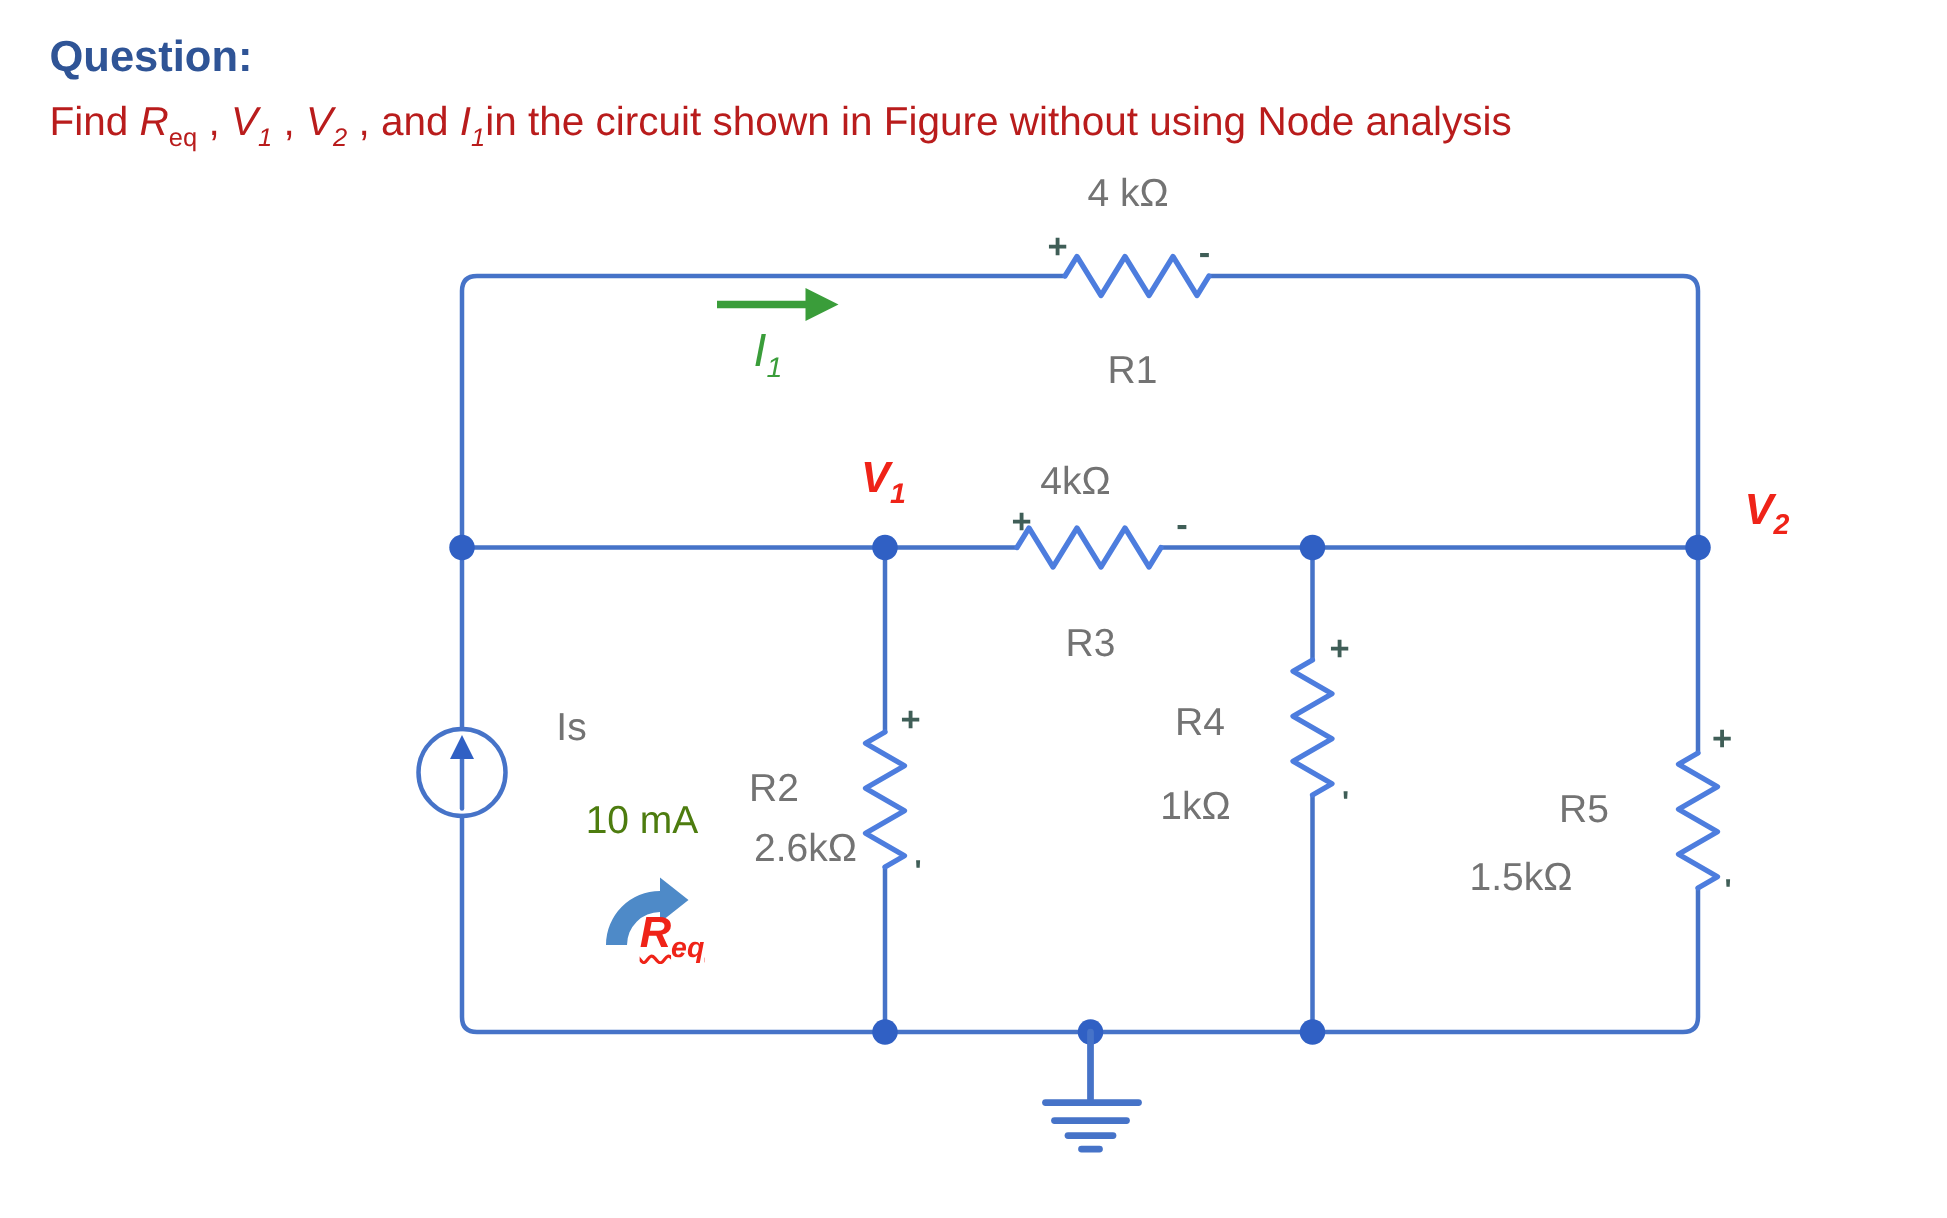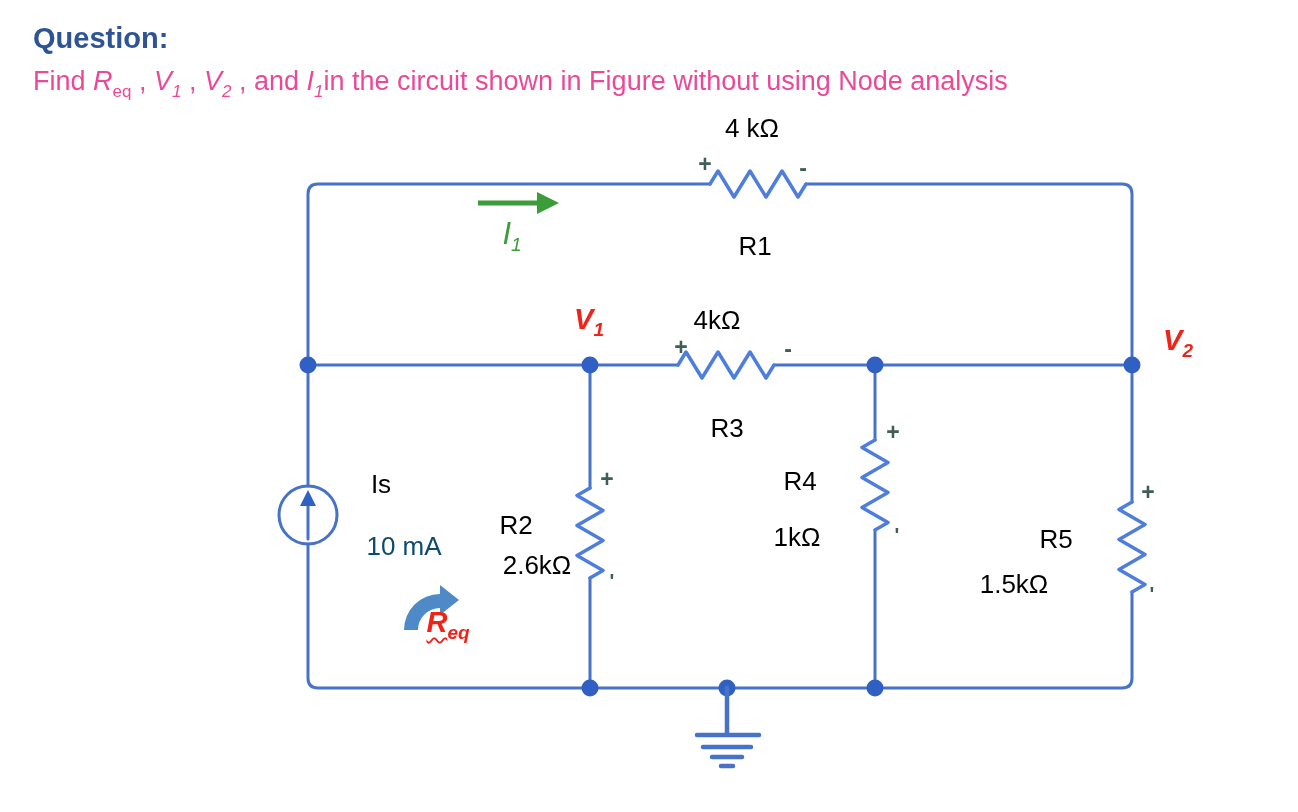--- a/index.html
+++ b/index.html
@@ -1,35 +1,35 @@
 <!DOCTYPE html>
 <html style="--c-headline: #2f5496; --c-wire: #4673c8; --c-resistor: #4d7dde; --c-dot: #3060c4; --c-current: #3a9d3a; --c-mark: #ef2318; --c-sign: #3f5e57; --c-curved-arrow: #4e8ac8;"><head>
 <meta charset="utf-8">
 <style>
   html,body{margin:0;padding:0;background:#fff;}
   .page{position:relative;width:1298px;height:812px;background:#ffffff;
         font-family:"Liberation Sans",sans-serif;overflow:hidden;}
   .heading{position:absolute;left:33px;top:22px;font-size:29px;font-weight:700;
            color:var(--c-headline,#2f5496);}
-  .qline{position:absolute;left:33px;top:66px;font-size:27px;color:#ec4899;white-space:pre;text-align:center;}
+  .qline{position:absolute;left:33px;top:66px;font-size:27px;color:#b91c1c;white-space:pre;text-align:center;}
   .qit{font-style:italic;}
   .qsub{font-size:17px;font-style:italic;vertical-align:-7px;}
   .qsub-u{font-size:17px;vertical-align:-7px;}
   svg{position:absolute;left:0;top:0;}
   .wire{stroke:var(--c-wire,#4673c8);stroke-width:3;fill:none;stroke-linecap:round;}
   .res{stroke:var(--c-resistor,#4d7dde);stroke-width:3.5;fill:none;
        stroke-linejoin:round;stroke-linecap:round;}
   .dot{fill:var(--c-dot,#3060c4);stroke:none;}
   .gnd{stroke:var(--c-wire,#4673c8);stroke-width:4.5;stroke-linecap:round;}
   .green-stroke{stroke:var(--c-current,#3a9d3a);}
   .green-fill{fill:var(--c-current,#3a9d3a);}
   .curved{fill:var(--c-curved-arrow,#4e8ac8);}
-  .lbl{position:absolute;transform:translateX(-50%);font-size:26px;color:#000000;
+  .lbl{position:absolute;transform:translateX(-50%);font-size:26px;color:#737373;
        white-space:nowrap;line-height:1.1;}
-  .gray{color:#0c4a6e;}
+  .gray{color:#4d7c0f;margin-left:24px;}
   .sign{font-size:23px;font-weight:600;color:var(--c-sign,#3f5e57);}
   .tick{font-size:20px;font-weight:700;color:var(--c-sign,#3f5e57);}
   .vlabel{position:absolute;transform:translateX(-50%);font-size:29px;font-weight:700;
           font-style:italic;color:var(--c-mark,#ef2318);white-space:nowrap;}
   .current-lbl{position:absolute;transform:translateX(-50%);font-size:31px;font-weight:400;
           font-style:italic;color:var(--c-current,#3a9d3a);white-space:nowrap;}
   .subd{font-size:19px;font-style:italic;vertical-align:-7px;}
   .req-lbl{position:absolute;transform:translateX(-50%);font-size:29px;font-weight:700;
           font-style:italic;color:var(--c-mark,#ef2318);white-space:nowrap;
           text-decoration:underline;text-decoration-style:wavy;

